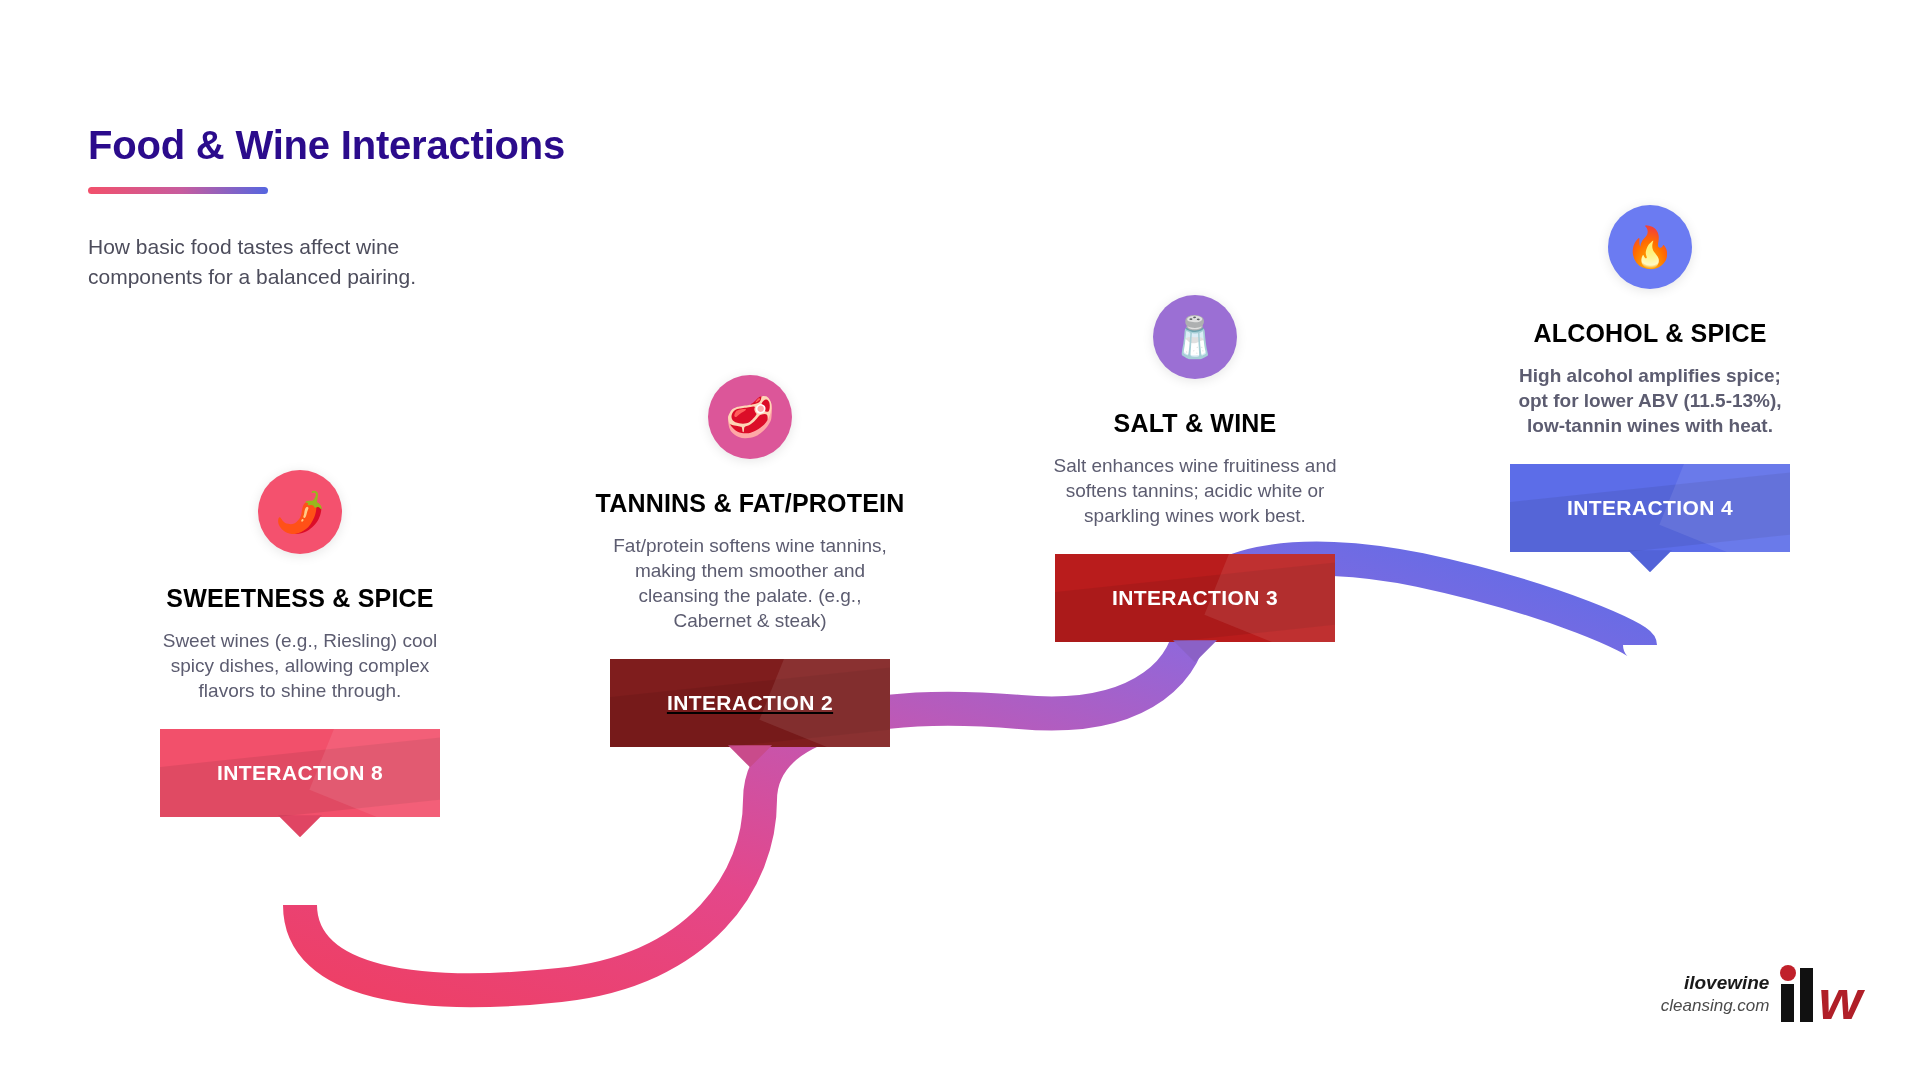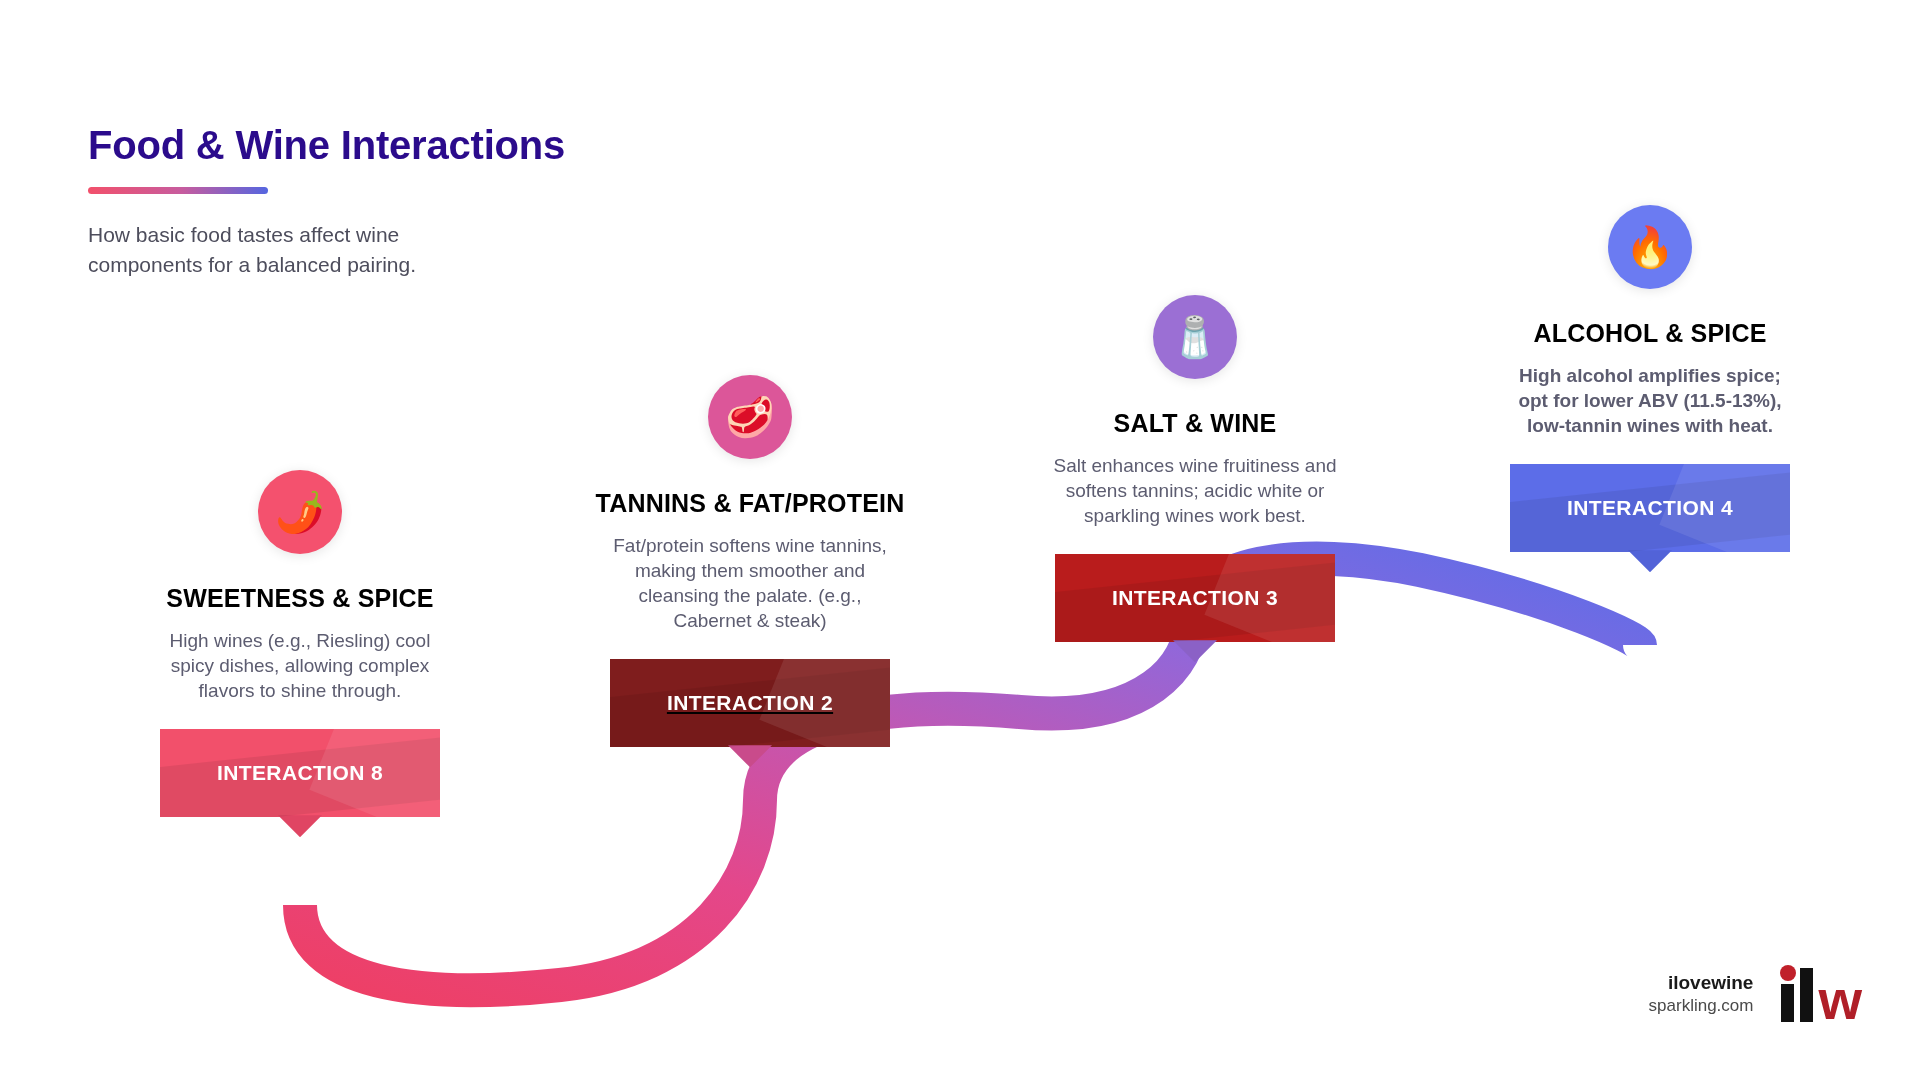--- a/index.html
+++ b/index.html
@@ -32,21 +32,21 @@
     line-height: 1.15;
   }
   #title-rule {
     margin-top: 19px;
     width: 180px;
     height: 7px;
     border-radius: 4px;
     background: linear-gradient(90deg, #F2506B 0%, #C75C9E 52%, #5566E0 100%);
   }
   #subtitle {
-    margin-top: 26px;
+    margin-top: 38px;
     font-size: 21px;
     line-height: 1.42;
     color: #4D4D5C;
     width: 420px;
   }
 
   
   #ribbon {
     position: absolute;
     left: 0;
@@ -144,21 +144,22 @@
     clip-path: polygon(0 0, 100% 0, 50% 100%);
   }
 
   
   #footer {
     position: absolute;
     right: 58px;
     bottom: 58px;
     display: flex;
     align-items: center;
-    gap: 28px;
+    gap: 12px;
+    font-style: italic;
   }
   #brand-text { text-align: right; }
   #brand-name {
     font-size: 19px;
     font-weight: bold;
     color: #1A1A1A;
     line-height: 1.3;
   }
   #brand-url {
     font-size: 17px;
@@ -233,21 +234,21 @@
              C 1150 724, 1190 660, 1190 625
              C 1190 560, 1300 545, 1420 570
              C 1560 600, 1640 640, 1640 645" fill="none" stroke="url(#ribGrad)" stroke-width="34" stroke-linecap="butt"></path>
   </svg>
 
   <div class="milestone" style="left:135px; top:470px;">
     <div class="icon-circle" style="background:#F4516E;">
       <span>🌶️</span>
     </div>
     <div class="m-title">SWEETNESS &amp; SPICE</div>
-    <div class="m-desc">High wines (e.g., Riesling) cool spicy dishes, allowing complex flavors to shine through.</div>
+    <div class="m-desc">Sweet wines (e.g., Riesling) cool spicy dishes, allowing complex flavors to shine through.</div>
     <div class="banner-wrap">
       <div class="banner" style="background:#F2506B;">
         <div class="banner-sheen"></div>
         <div class="banner-sheen2"></div>
         <span class="banner-label">INTERACTION 8</span>
       </div>
       <div class="banner-notch" style="background:#E04563;"></div>
     </div>
   </div>
 
@@ -295,21 +296,21 @@
         <div class="banner-sheen2"></div>
         <span class="banner-label">INTERACTION 4</span>
       </div>
       <div class="banner-notch" style="background:#5263D8;"></div>
     </div>
   </div>
 
   <div id="footer">
     <div id="brand-text">
       <div id="brand-name">ilovewine</div>
-      <div id="brand-url">sparkling.com</div>
+      <div id="brand-url">cleansing.com</div>
     </div>
     <div id="logo">
       <div class="logo-i">
         <div class="logo-i-dot"></div>
       </div>
       <div class="logo-l"></div>
       <div class="logo-w">w</div>
     </div>
   </div>
 

